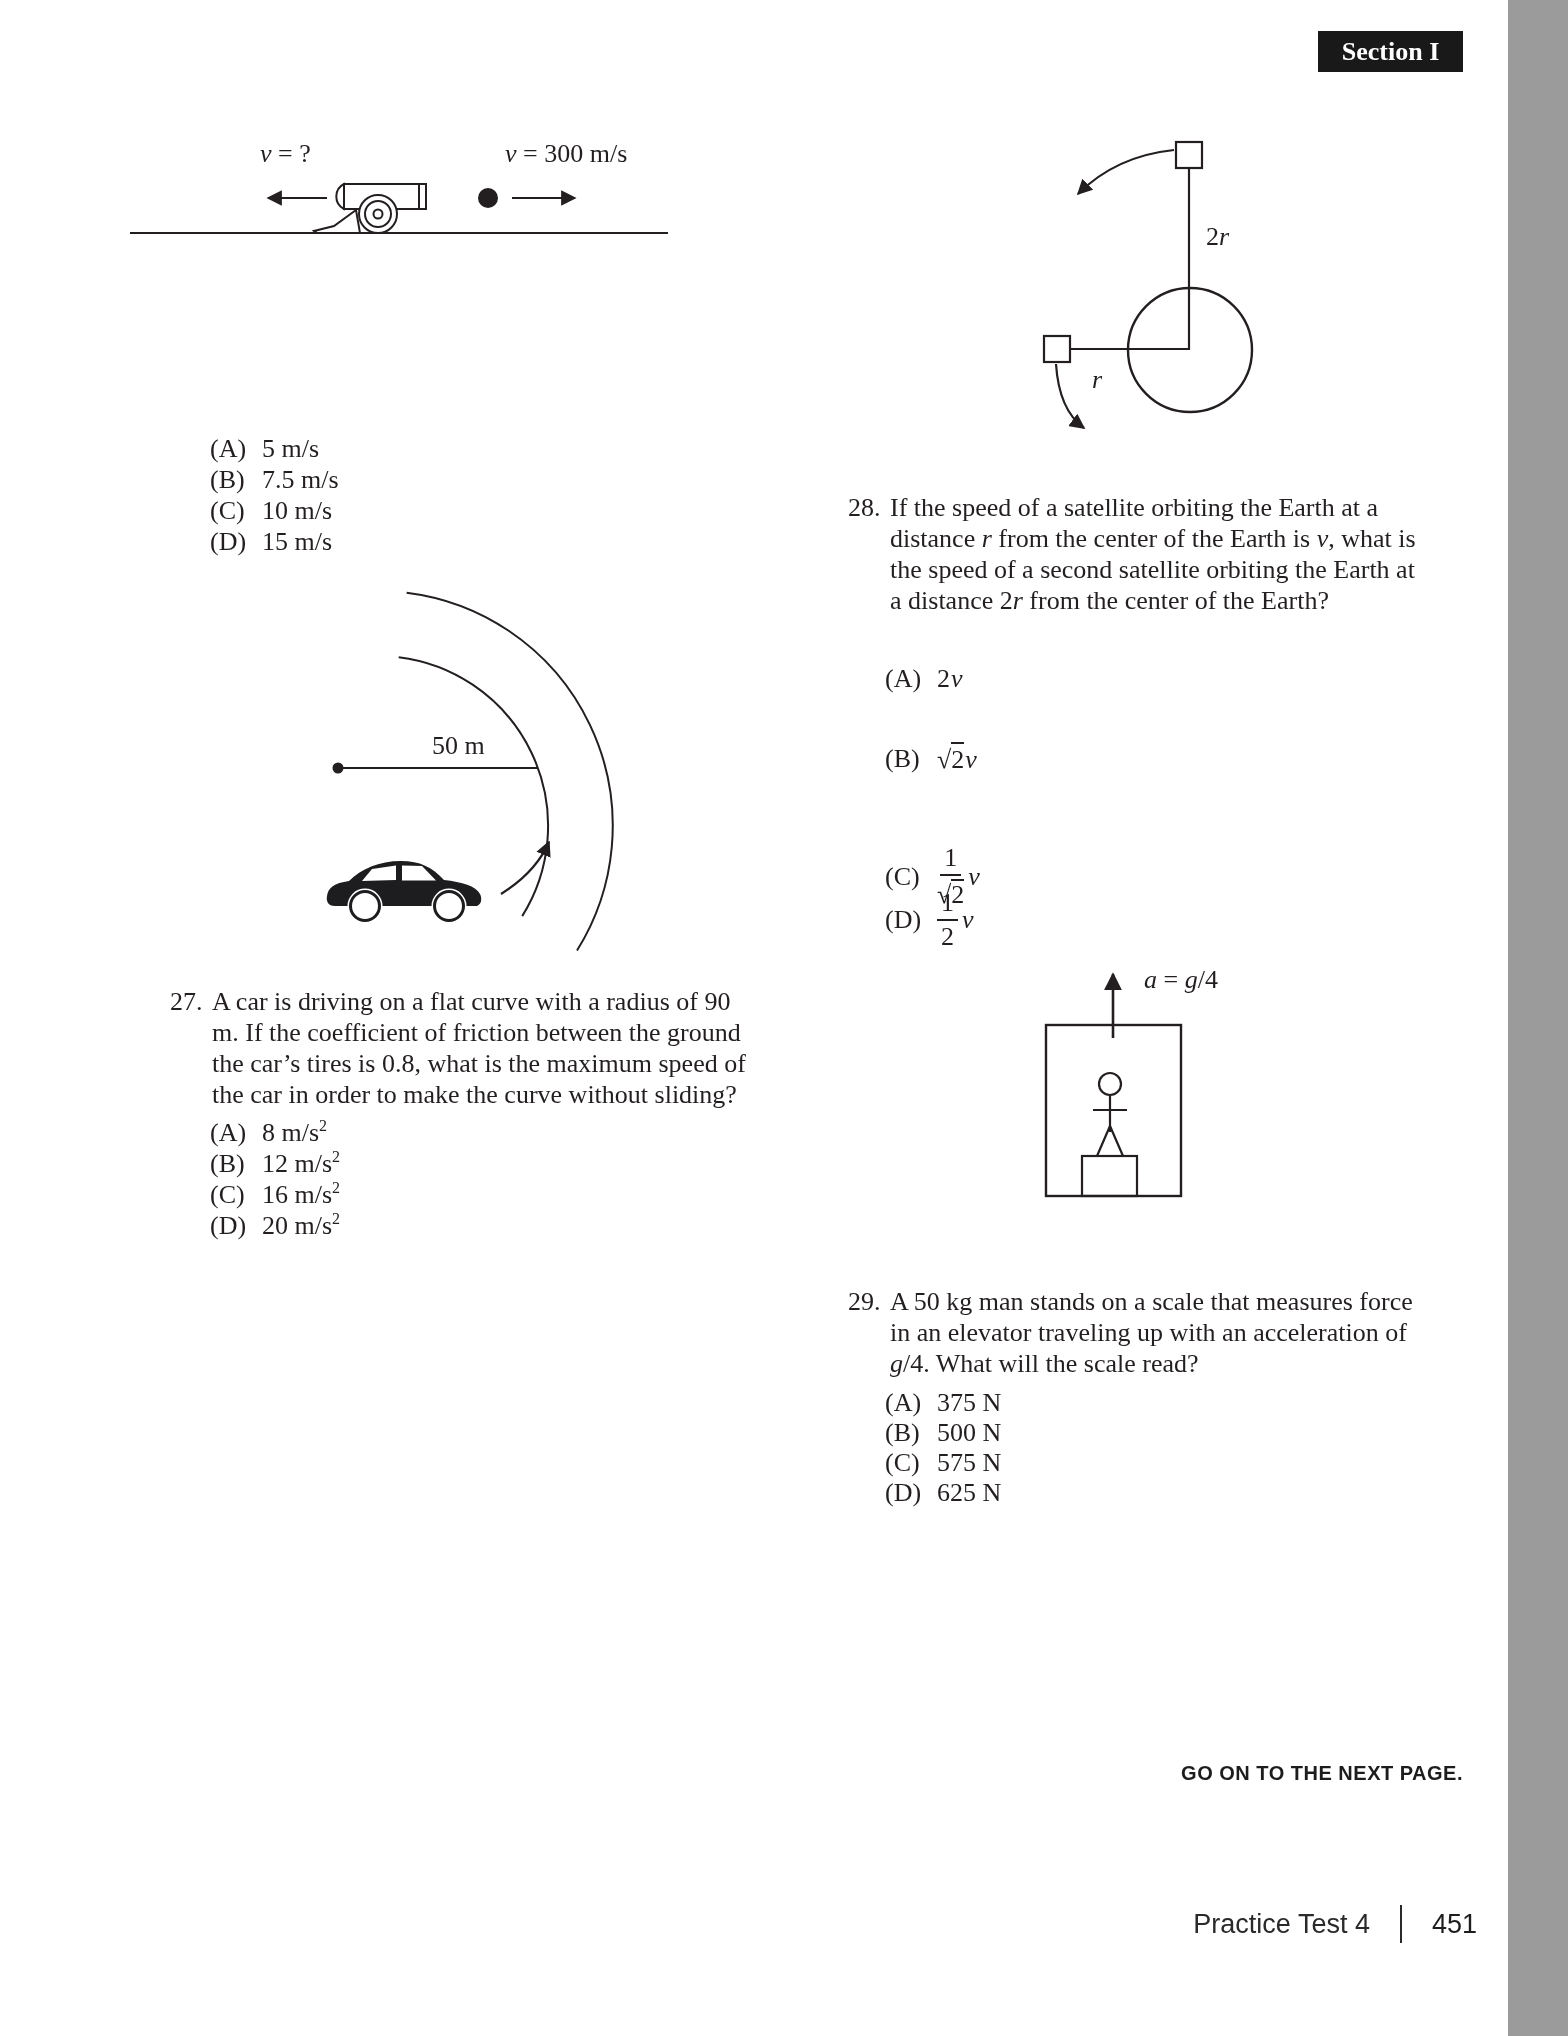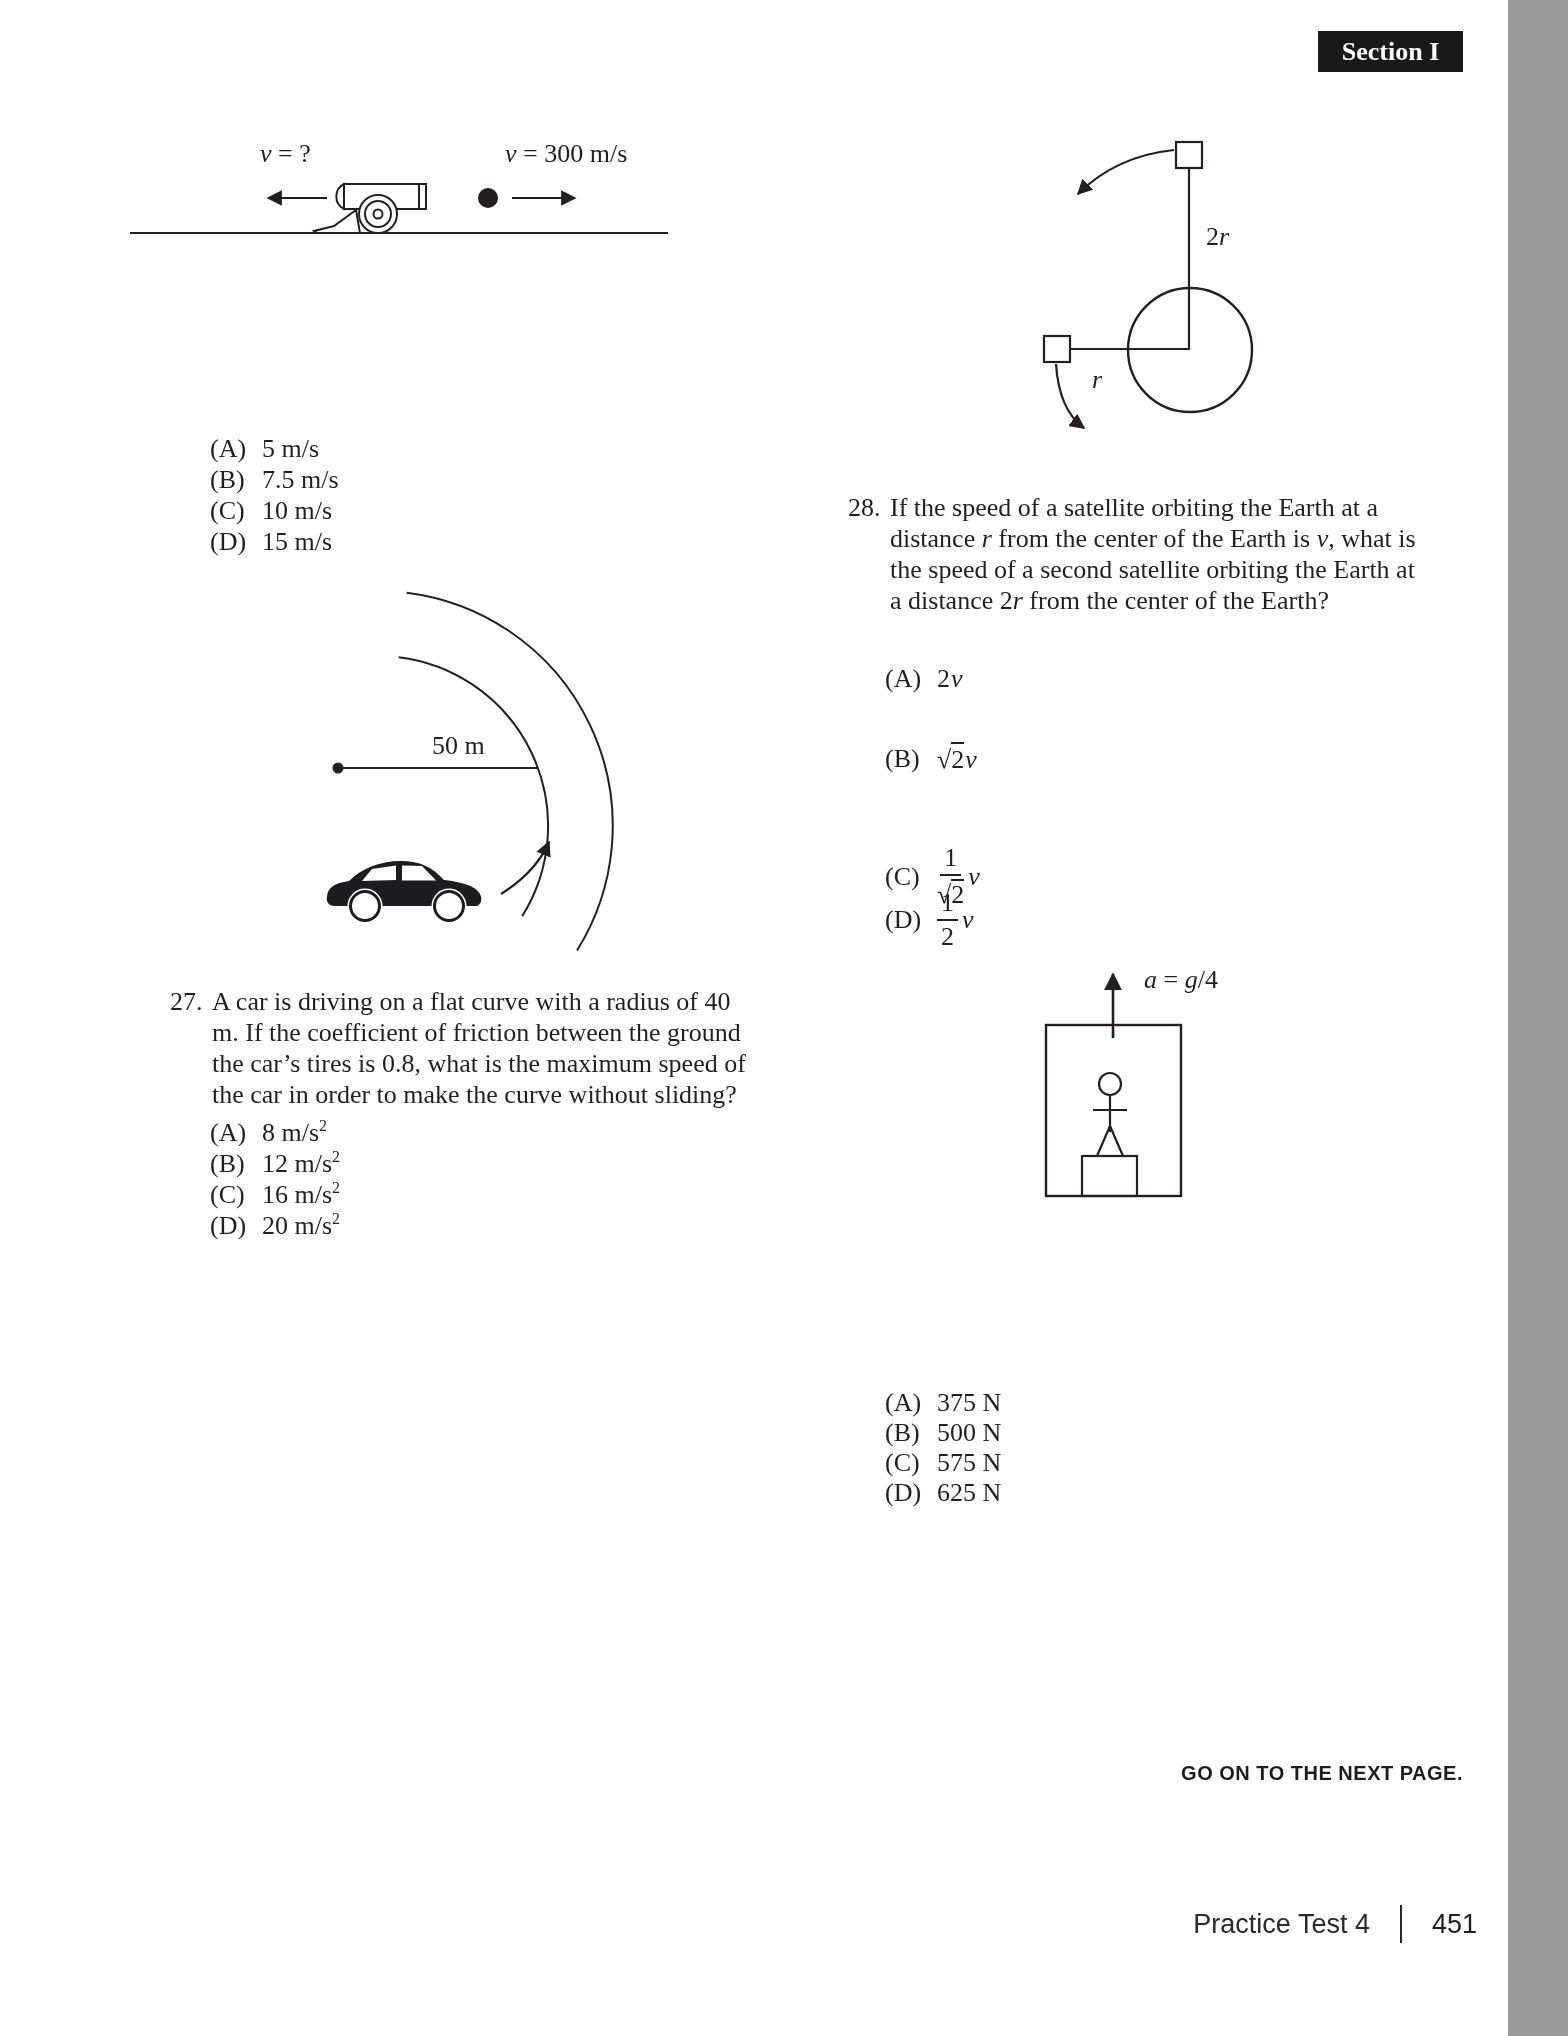--- a/index.html
+++ b/index.html
@@ -127,21 +127,21 @@
       <path d="M 10,54 C 3,54 1,49 2,44 C 3,36 9,31 24,29 C 36,17 54,9 76,9 C 95,9 107,15 119,28 C 137,30 151,34 155,42 C 157,46 157,52 152,54 L 141.5,54 A 17.5,17.5 0 0 0 106.5,54 L 57.5,54 A 17.5,17.5 0 0 0 22.5,54 Z" fill="#1d1d1f"></path>
       <path d="M 47,17 L 71,13.5 L 71,28 L 37,29 Z" fill="#ffffff"></path>
       <path d="M 77,13.5 L 97,14 L 111,28.5 L 77,28.5 Z" fill="#ffffff"></path>
       <circle cx="40" cy="54" r="14.5" fill="#ffffff" stroke="#1d1d1f" stroke-width="3"></circle>
       <circle cx="124" cy="54" r="14.5" fill="#ffffff" stroke="#1d1d1f" stroke-width="3"></circle>
     </g>
   </svg>
 
   <div class="question" style="left:170px;top:986px;width:590px">
     <span class="qnum">27.</span>
-    <span class="qtext" style="max-width:552px">A car is driving on a flat curve with a radius of 40 m. If the coefficient of friction between the ground the car’s tires is 0.8, what is the maximum speed of the car in order to make the curve without sliding?</span>
+    <span class="qtext" style="max-width:552px">A car is driving on a flat curve with a radius of 90 m. If the coefficient of friction between the ground the car’s tires is 0.8, what is the maximum speed of the car in order to make the curve without sliding?</span>
   </div>
   <div class="choices" style="left:210px;top:1117px">
     <div class="choice">
       <span class="clabel">(A)</span>
       <span class="cval"><span>8 m/s</span><sup>2</sup></span>
     </div>
     <div class="choice">
       <span class="clabel">(B)</span>
       <span class="cval"><span>12 m/s</span><sup>2</sup></span>
     </div>
@@ -213,20 +213,24 @@
     <rect x="26" y="75" width="135" height="171" fill="none" stroke="#231f20" stroke-width="2.4"></rect>
     <g stroke="#231f20" stroke-width="2.2" fill="none">
       <circle cx="90" cy="134" r="11" fill="#ffffff"></circle>
       <line x1="90" y1="145" x2="90" y2="182"></line>
       <line x1="73" y1="160" x2="107" y2="160"></line>
       <path d="M 90,176 L 77,206 M 90,176 L 103,206"></path>
     </g>
     <rect x="62" y="206" width="55" height="40" fill="none" stroke="#231f20" stroke-width="2.2"></rect>
   </svg>
 
+  <div class="question" style="left:848px;top:1286px;width:570px">
+    <span class="qnum">29.</span>
+    <span class="qtext" style="max-width:528px"><span>A 50 kg man stands on a scale that measures force in an elevator traveling up with an acceleration of </span><span class="it">g</span><span>/4. What will the scale read?</span></span>
+  </div>
   <div class="choices tight" style="left:885px;top:1388px">
     <div class="choice">
       <span class="clabel">(A)</span>
       <span class="cval">375 N</span>
     </div>
     <div class="choice">
       <span class="clabel">(B)</span>
       <span class="cval">500 N</span>
     </div>
     <div class="choice">

